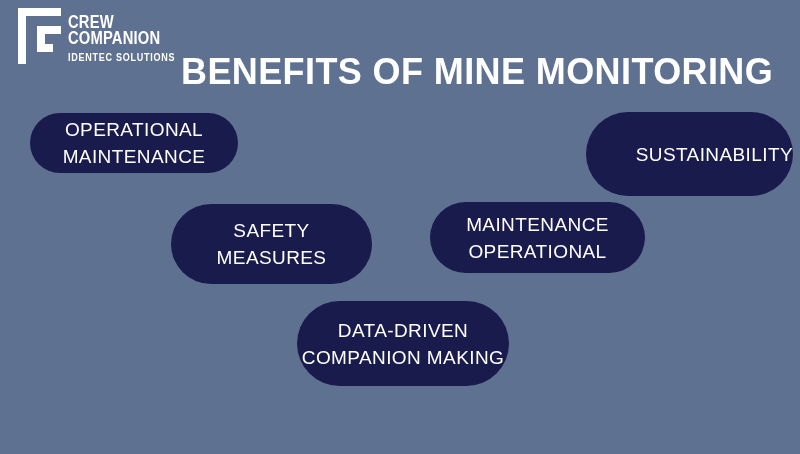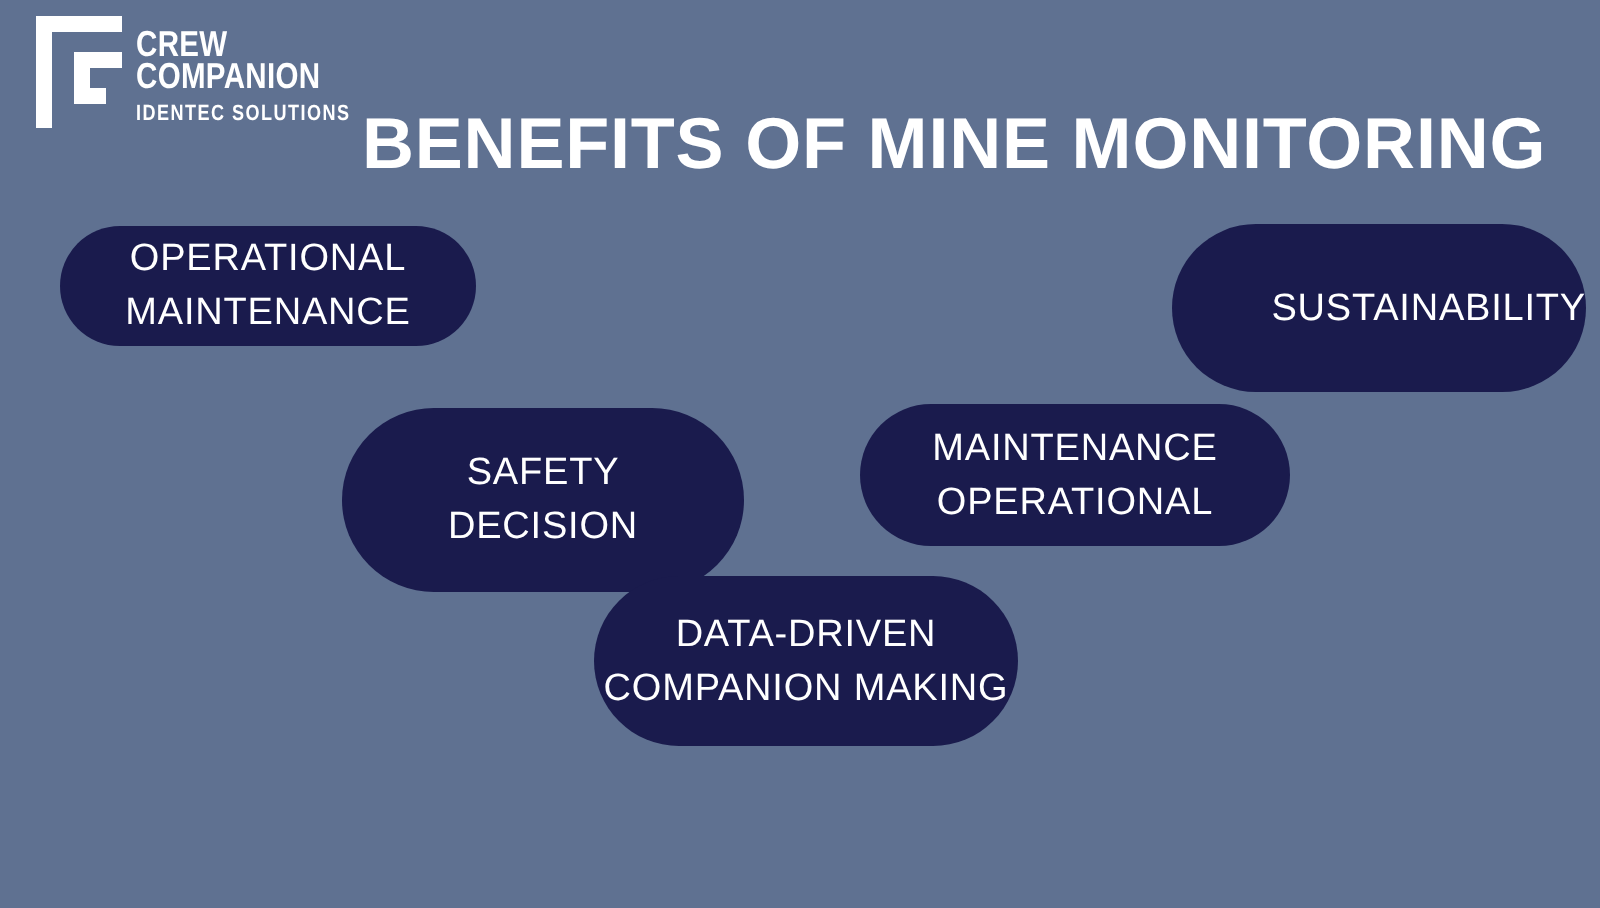--- a/index.html
+++ b/index.html
@@ -80,23 +80,23 @@
   }
   .pill-line {
     font-size: 19px;
     font-weight: 400;
     letter-spacing: 0.4px;
     line-height: 27px;
     white-space: nowrap;
   }
   .pill-operational-efficiency   { left: 30px;  top: 113px; width: 208px; height: 60px; }
   .pill-sustainability           { left: 586px; top: 112px; width: 207px; height: 84px; align-items: flex-end; }
-  .pill-safety-measures          { left: 171px; top: 204px; width: 201px; height: 92px; }
+  .pill-safety-measures          { left: 171px; top: 204px; width: 201px; height: 80px; }
   .pill-maintenance-optimization { left: 430px; top: 202px; width: 215px; height: 71px; }
-  .pill-data-driven              { left: 297px; top: 288px; width: 212px; height: 85px; }
+  .pill-data-driven              { left: 297px; top: 301px; width: 212px; height: 85px; }
 </style>
 </head>
 <body style="background: rgb(95, 113, 145);">
 
 <div class="canvas">
 
   <header class="logo">
     <svg class="logo-icon" viewBox="0 0 44 56" aria-hidden="true">
       <rect x="0" y="0" width="43" height="8"></rect>
       <rect x="0" y="0" width="8" height="56"></rect>
@@ -118,21 +118,21 @@
     <div class="pill-line">MAINTENANCE</div>
   </div>
 
   <div class="pill pill-sustainability">
     <div class="pill-line">SUSTAINABILITY</div>
     <div class="pill-line"></div>
   </div>
 
   <div class="pill pill-safety-measures">
     <div class="pill-line">SAFETY</div>
-    <div class="pill-line">DECISION</div>
+    <div class="pill-line">MEASURES</div>
   </div>
 
   <div class="pill pill-maintenance-optimization">
     <div class="pill-line">MAINTENANCE</div>
     <div class="pill-line">OPERATIONAL</div>
   </div>
 
   <div class="pill pill-data-driven">
     <div class="pill-line">DATA-DRIVEN</div>
     <div class="pill-line">COMPANION MAKING</div>

